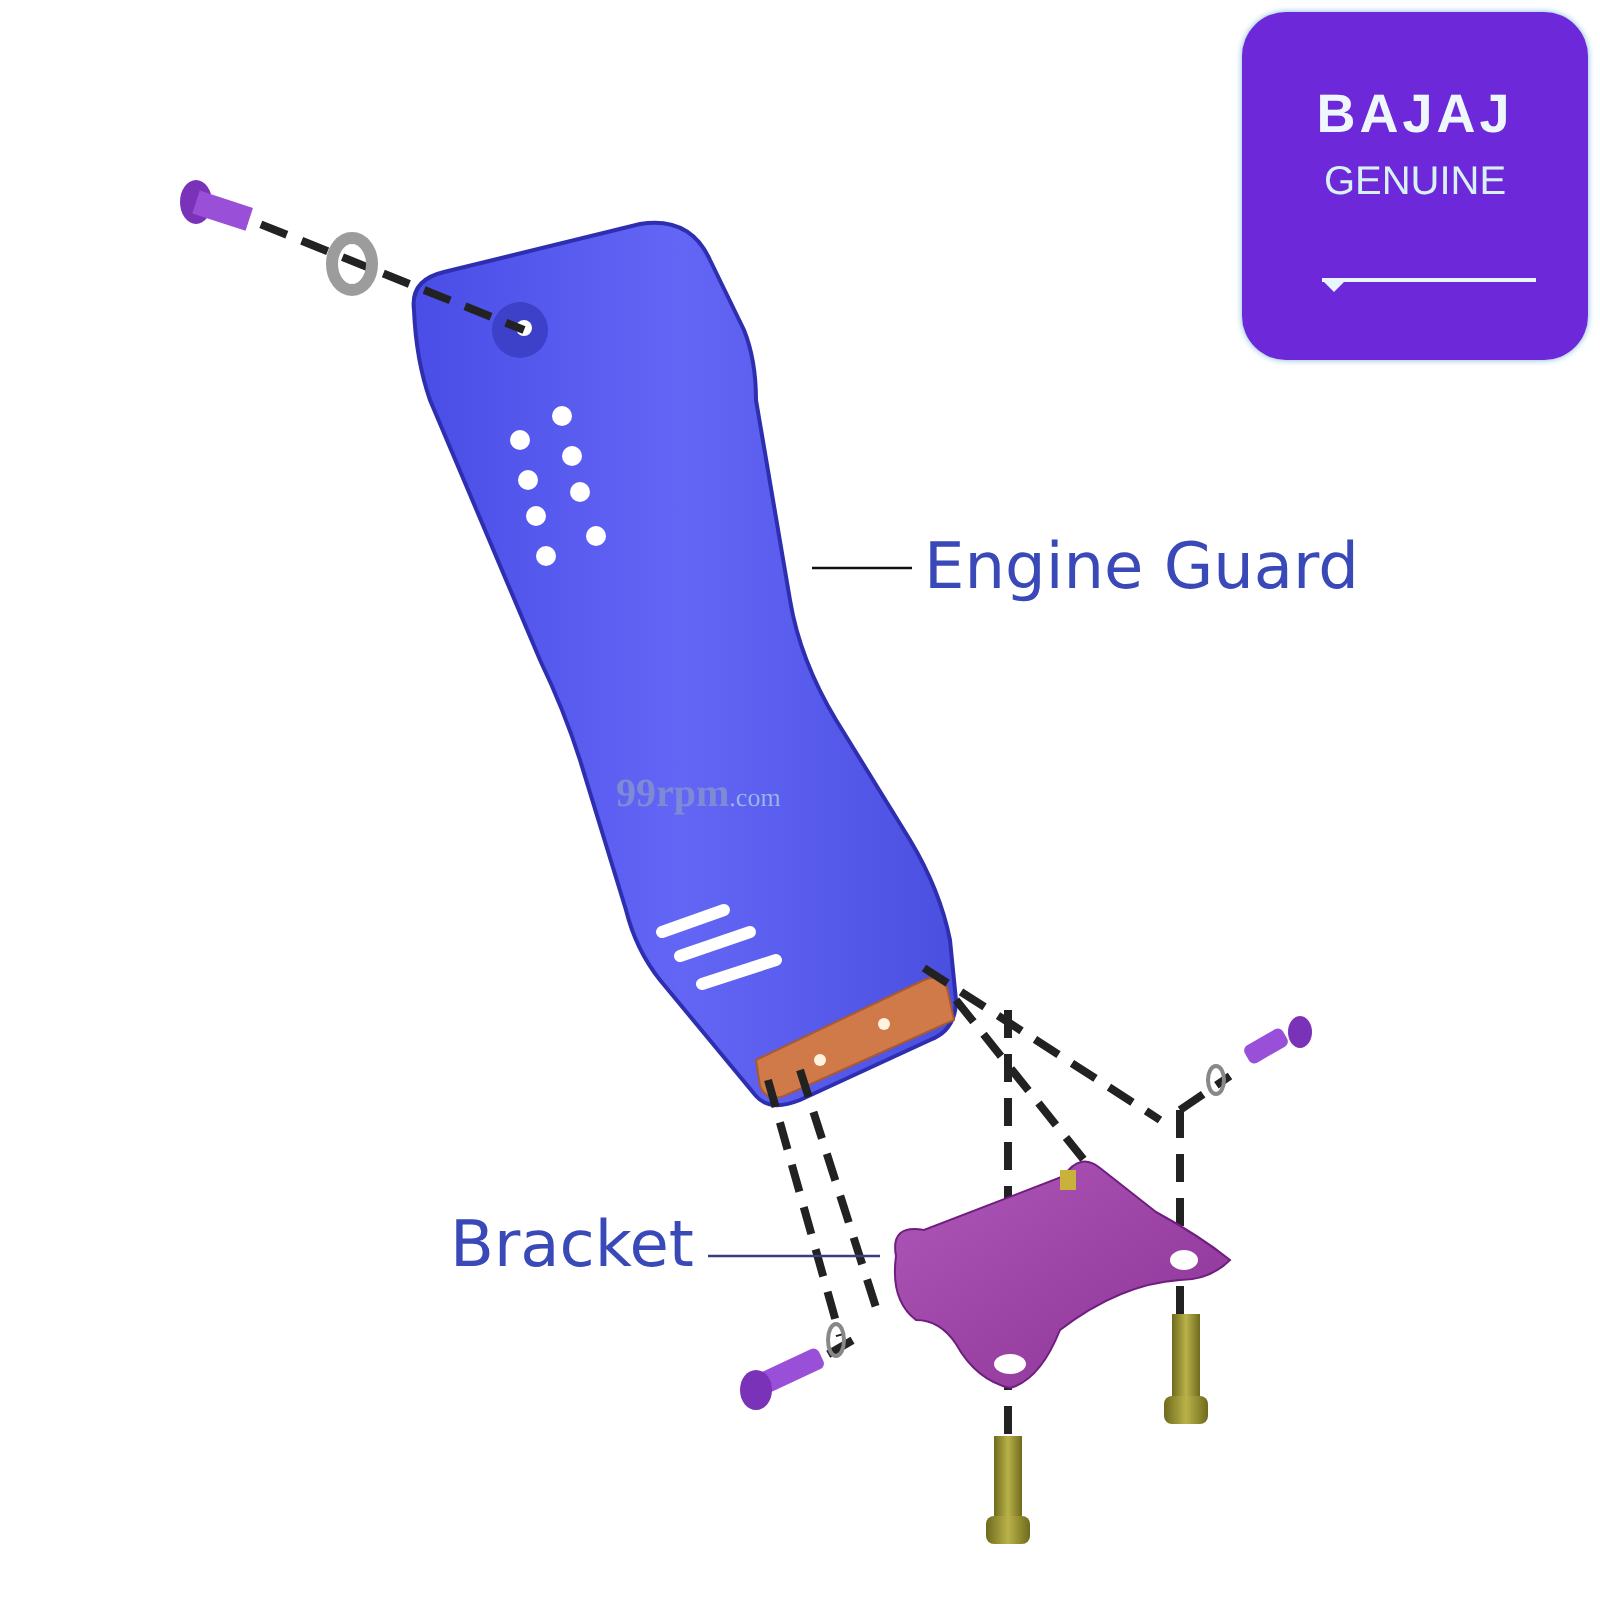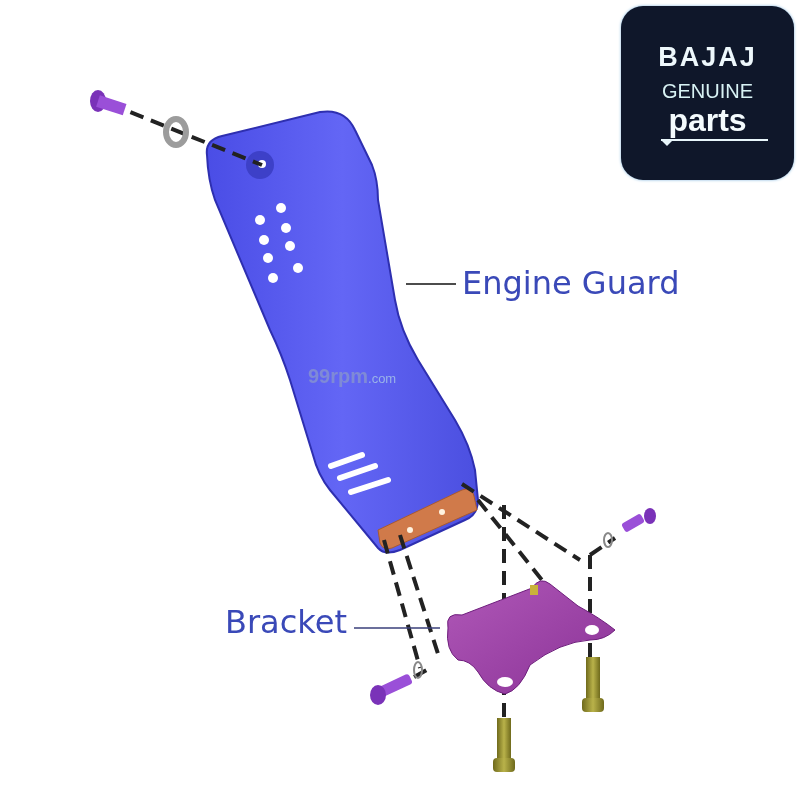--- a/index.html
+++ b/index.html
@@ -1,27 +1,27 @@
 <!DOCTYPE html>
 <html><head>
 <meta charset="utf-8">
 <style>
   html,body{margin:0;padding:0;background:#ffffff;}
   body{width:800px;height:800px;position:relative;overflow:hidden;font-family:"Liberation Sans",sans-serif;}
   #diagram{position:absolute;left:0;top:0;width:800px;height:800px;}
-  .logo{position:absolute;left:621px;top:6px;width:173px;height:174px;border-radius:22px;background:#0f172a;box-shadow:0 0 3px #7fb4dc;color:#e8f6fb;text-align:center;}
+  .logo{position:absolute;left:621px;top:6px;width:173px;height:174px;border-radius:22px;background:#6d28d9;box-shadow:0 0 3px #7fb4dc;color:#e8f6fb;text-align:center;}
   .logo .brand{position:absolute;left:0;right:0;top:36px;font-size:27px;font-weight:bold;letter-spacing:2px;color:#eef8fc;}
   .logo .genuine{position:absolute;left:0;right:0;top:74px;font-size:20px;color:#d8f2f4;}
   .logo .parts{position:absolute;left:0;right:0;top:96px;font-size:32px;font-weight:bold;color:#f4fbfd;}
   .logo .underline{position:absolute;left:40px;right:26px;top:133px;height:2px;background:#e8f6fb;}
   .logo .arrow{position:absolute;left:40px;top:134px;width:0;height:0;border-left:6px solid transparent;border-right:6px solid transparent;border-top:6px solid #e8f6fb;}
   .label{position:absolute;color:#3a49b8;font-family:"DejaVu Sans",sans-serif;font-size:32px;white-space:nowrap;}
   .label-engine{left:462px;top:264px;}
   .label-bracket{left:225px;top:603px;}
-  .watermark{position:absolute;left:308px;top:365px;font-size:20px;font-weight:bold;color:#7f8ad6;letter-spacing:0px;}
+  .watermark{position:absolute;left:308px;top:386px;font-size:20px;font-weight:bold;color:#7f8ad6;letter-spacing:0px;font-family:Liberation Serif, serif;}
   .watermark .com{font-size:13px;font-weight:normal;color:#9ab3e8;}
 </style>
 </head>
 <body>
 
 <svg id="diagram" viewBox="0 0 800 800" xmlns="http://www.w3.org/2000/svg">
   <defs>
     <linearGradient id="guardGrad" x1="0" y1="0" x2="1" y2="0">
       <stop offset="0" stop-color="#4a4de6"></stop>
       <stop offset="0.5" stop-color="#6366f5"></stop>
@@ -115,16 +115,15 @@
 </svg>
 
 <div class="watermark"><span>99rpm</span><span class="com">.com</span></div>
 
 <div class="label label-engine">Engine Guard</div>
 <div class="label label-bracket">Bracket</div>
 
 <div class="logo">
   <div class="brand">BAJAJ</div>
   <div class="genuine">GENUINE</div>
-  <div class="parts">parts</div>
   <div class="underline"></div>
   <div class="arrow"></div>
 </div>
 
 </body></html>

